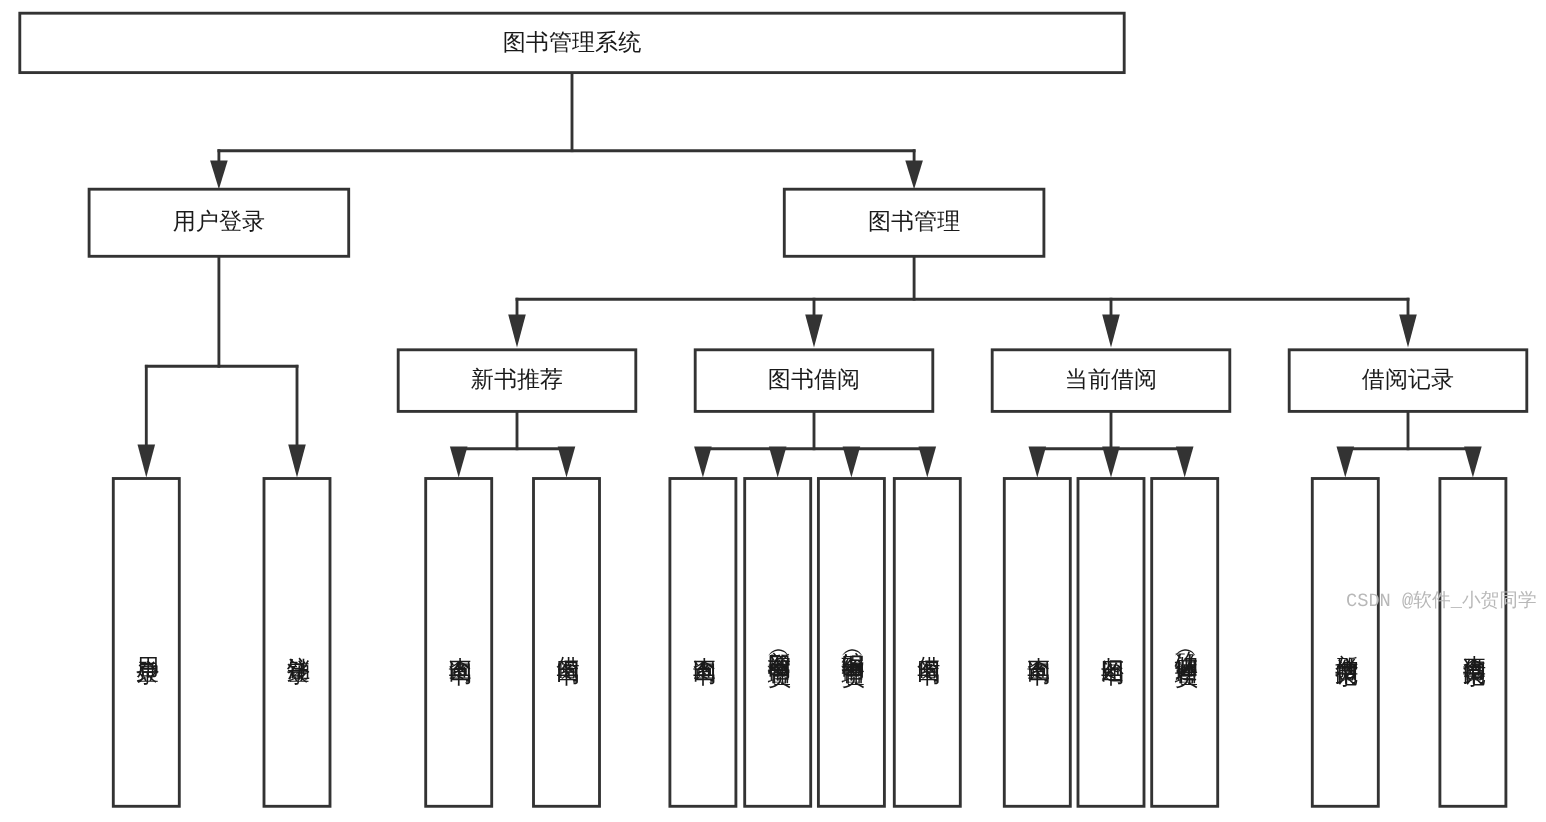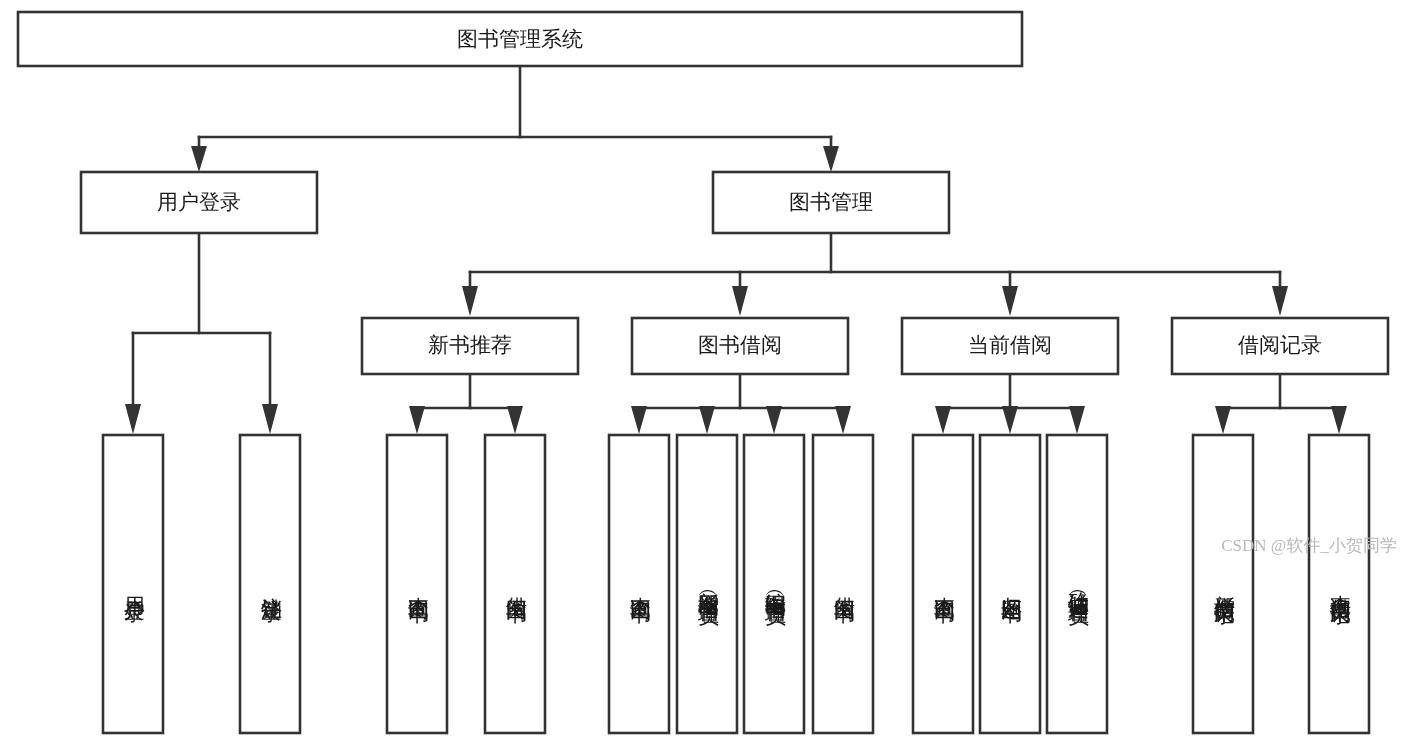--- a/index.html
+++ b/index.html
@@ -54,21 +54,21 @@
     writing-mode: vertical-rl;
     text-orientation: upright;
     text-anchor: middle;
     dominant-baseline: middle;
     letter-spacing: 2px;
   }
   .watermark {
     position: absolute;
     right: 8px;
     bottom: 6px;
-    font-family: Liberation Serif, serif;
+    font-family: Liberation Mono, monospace;
     font-size: 17px;
     color: #b8b8b8;
     white-space: nowrap;
     pointer-events: none;
   }
 </style>
 </head>
 <body>
 
 <div id="diagram-root">

